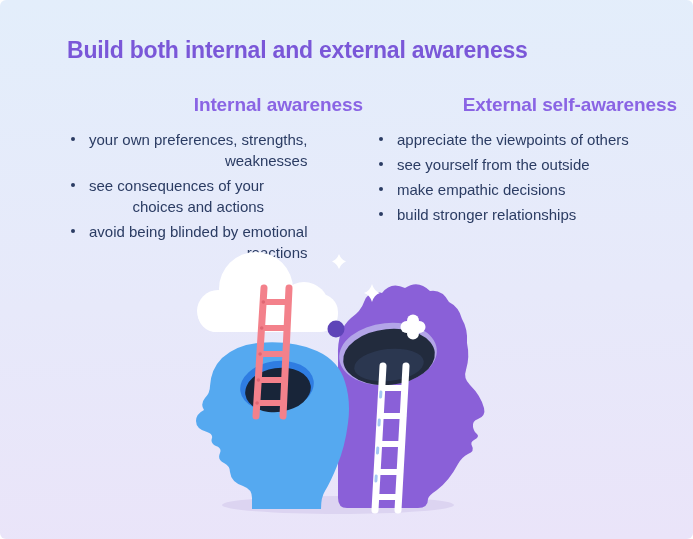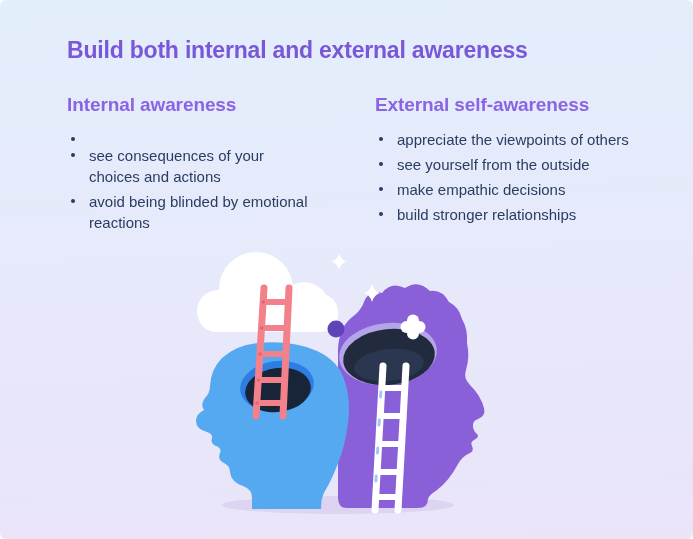--- a/index.html
+++ b/index.html
@@ -16,21 +16,21 @@
     background:linear-gradient(178deg,#e3eefb 0%, #e7e9fa 55%, #eae4f9 100%);
     overflow:hidden;
   }
   .title {
     position:absolute; left:67px; top:36px;
     margin:0;
     font-size:23px; line-height:28px; font-weight:700;
     letter-spacing:-0.2px;
     color:#7a57d8;
   }
-  .col { position:absolute; top:93px; }
+  .col { position:absolute; top:93px;text-align:right; }
   .col-internal { left:67px;  width:296px; }
   .col-external { left:375px; width:302px; }
   .col h2 {
     margin:0;
     font-size:19px; line-height:24px; font-weight:700;
     letter-spacing:-0.1px;
     color:#8a64e4;
   }
   .bullets { list-style:none; margin:12px 0 0 0; padding:0; }
   .bullets li {
@@ -53,20 +53,22 @@
 
 <div class="card">
 
   <h1 class="title">Build both internal and external awareness</h1>
 
   <div class="col col-internal">
     <h2>Internal awareness</h2>
     <ul class="bullets">
       <li>
         <span class="dot"></span>
+        <span class="txt">your own preferences, strengths,
+weaknesses</span>
       </li>
       <li>
         <span class="dot"></span>
         <span class="txt">see consequences of your
 choices and actions</span>
       </li>
       <li>
         <span class="dot"></span>
         <span class="txt">avoid being blinded by emotional
 reactions</span>

